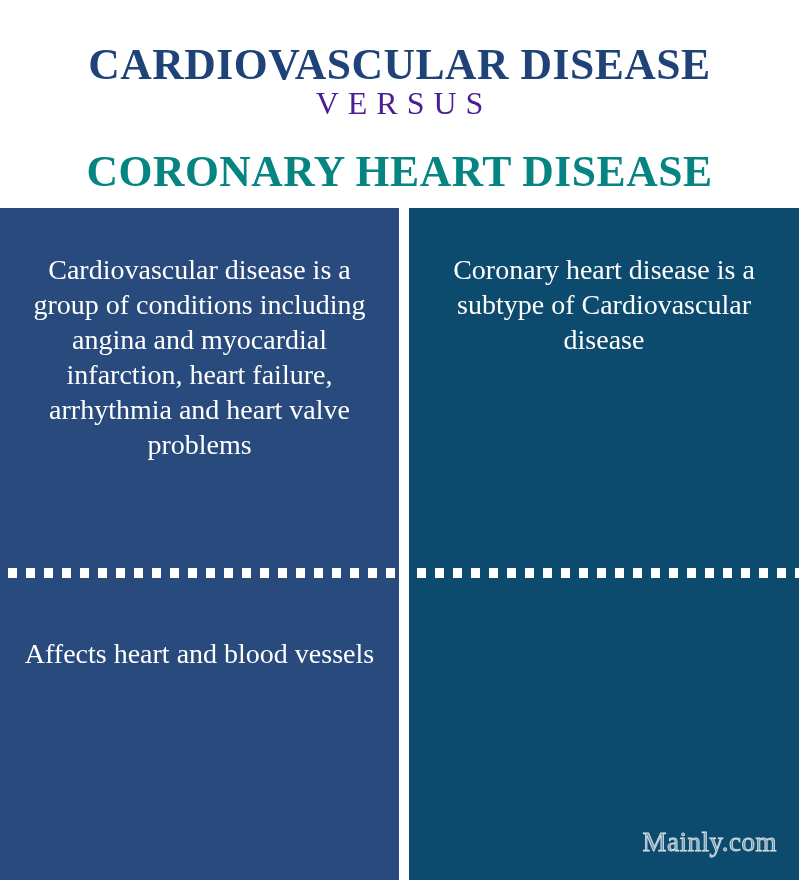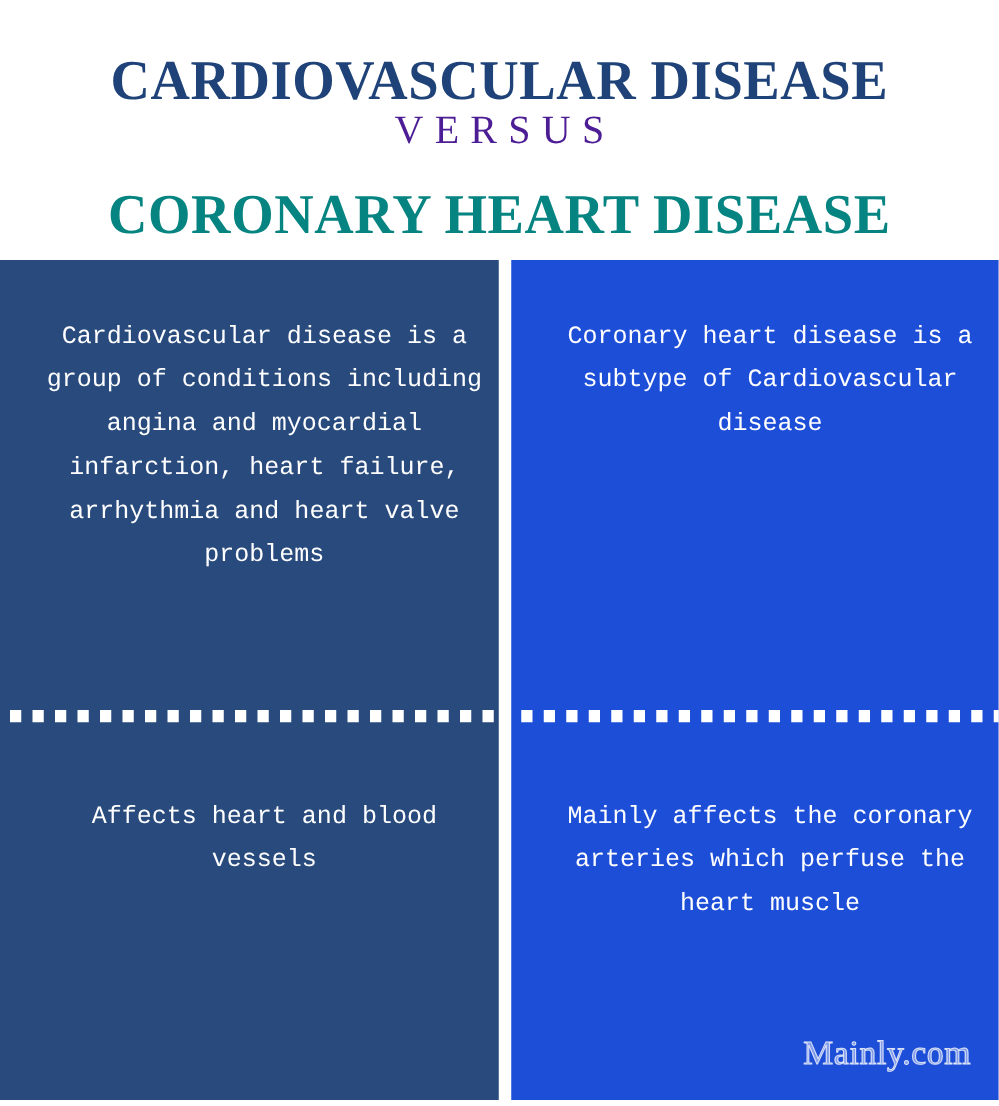--- a/index.html
+++ b/index.html
@@ -95,33 +95,33 @@
 
   .column-left {
     left: 0;
     width: 399px;
     background: #284a7d;
   }
 
   .column-right {
     left: 409px;
     width: 390px;
-    background: #1d4ed8;
+    background: #0c4a6e;
   }
 
   .cell {
     position: absolute;
-    left: 12px;
+    left: 0;
     width: 100%;
     box-sizing: border-box;
     padding: 0 18px;
     color: #ffffff;
     text-align: center;
-    font-family: Liberation Mono, monospace;
-    font-size: 20px;
+    font-family: Liberation Serif, serif;
+    font-size: 28px;
     line-height: 35px;
     font-weight: 400;
   }
 
   .cell-top-left  { top: 44px; }
   .cell-top-right { top: 44px; }
 
   .cell-bottom-left  { top: 428px; }
   .cell-bottom-right { top: 428px; }
 
@@ -226,19 +226,18 @@
         <span class="dash"></span>
         <span class="dash"></span>
         <span class="dash"></span>
         <span class="dash"></span>
         <span class="dash"></span>
         <span class="dash"></span>
         <span class="dash"></span>
         <span class="dash"></span>
         <span class="dash"></span>
       </div>
-      <div class="cell cell-bottom-right">Mainly affects the coronary arteries which perfuse the heart muscle</div>
 
       <div class="watermark">Mainly.com</div>
     </div>
 
   </div>
 </div>
 
 </body></html>

